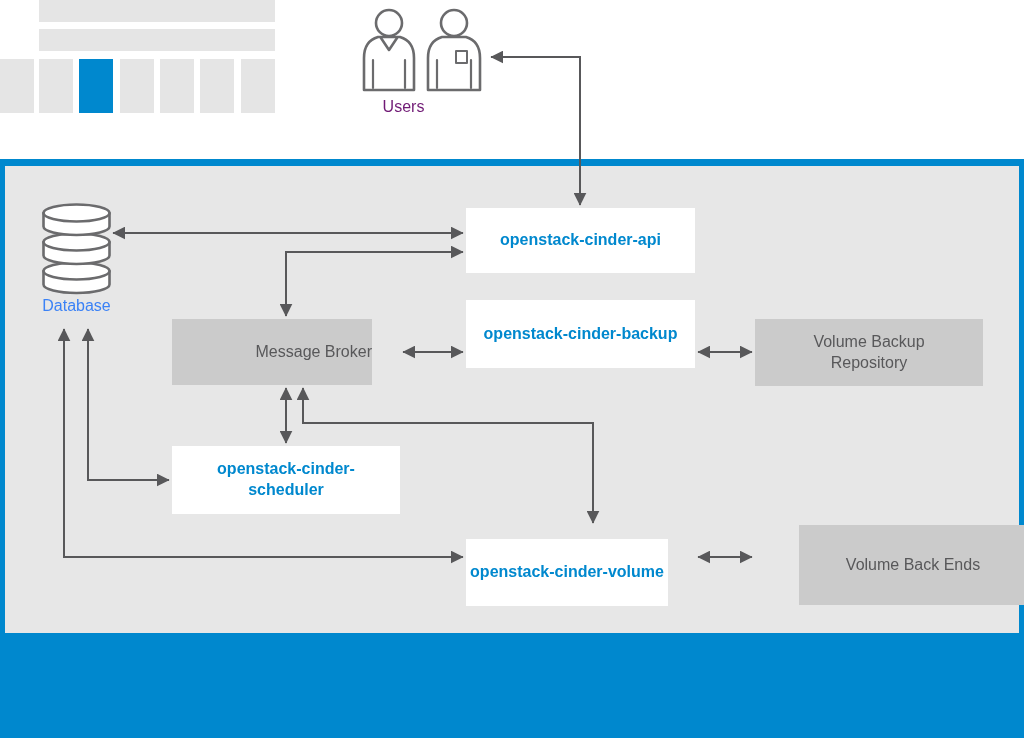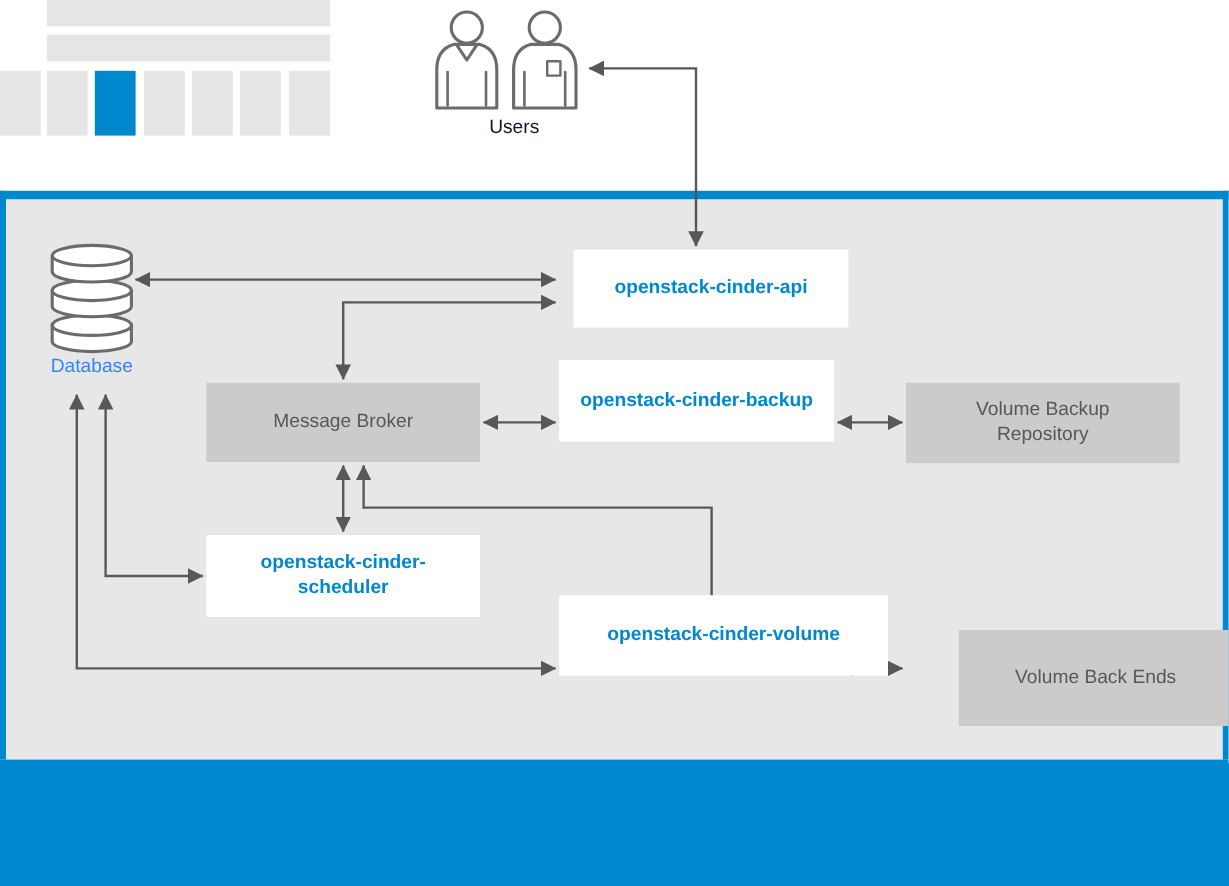--- a/index.html
+++ b/index.html
@@ -9,43 +9,43 @@
     background:#ffffff; font-family:"Liberation Sans","DejaVu Sans",sans-serif;
   }
   
   .deco-bar { position:absolute; background:#e5e5e5; }
   .deco-bar.b1 { left:39px; top:0; width:236px; height:22px; }
   .deco-bar.b2 { left:39px; top:29px; width:236px; height:22px; }
   .deco-sq { position:absolute; top:59px; width:34px; height:54px; background:#e5e5e5; }
   .deco-sq.blue { background:#0088ce; }
   
   .users-label {
-    position:absolute; left:361px; top:98px; width:135px;
-    text-align:center; font-size:16px; color:#0f172a;
+    position:absolute; left:336px; top:98px; width:135px;
+    text-align:center; font-size:16px; color:#701a75;
   }
   
   .panel {
     position:absolute; left:0; top:159px; width:1024px; height:474px;
     background:#e7e7e7; border:5px solid #0088ce; border-top-width:7px; border-bottom:none;
   }
   
   .arrows { position:absolute; left:0; top:0; width:1024px; height:738px; pointer-events:none; }
   
   .node {
     position:absolute; display:flex; align-items:center; justify-content:center;
     text-align:center; font-size:16px; line-height:1.3;
   }
   .node.white { background:#ffffff; color:#0088ce; font-weight:bold; }
   .node.gray  { background:#cbcbcb; color:#58585a; }
-  .n-api       { left:466px; top:208px; width:229px; height:65px;margin-left:12px; }
-  .n-broker    { left:172px; top:319px; width:228px; height:66px; }
+  .n-api       { left:466px; top:208px; width:229px; height:65px; }
+  .n-broker    { left:172px; top:319px; width:200px; height:66px;justify-content:flex-end; }
   .n-backup    { left:466px; top:300px; width:229px; height:68px; }
   .n-repo      { left:755px; top:319px; width:228px; height:67px; padding:16px 30px; }
   .n-scheduler { left:172px; top:446px; width:228px; height:68px; padding:0 20px; }
-  .n-volume    { left:466px; top:496px; width:274px; height:67px;text-align:right; }
+  .n-volume    { left:466px; top:539px; width:202px; height:67px;text-align:right; }
   .n-backends  { left:755px; top:525px; width:228px; height:80px;margin-left:44px; }
   .db-label {
     position:absolute; left:20px; top:297px; width:113px;
     text-align:center; font-size:16px; color:#3b82f6;
   }
   
   .footer { position:absolute; left:0; top:633px; width:1024px; height:105px; background:#0088ce; }
 </style>
 </head>
 <body>

